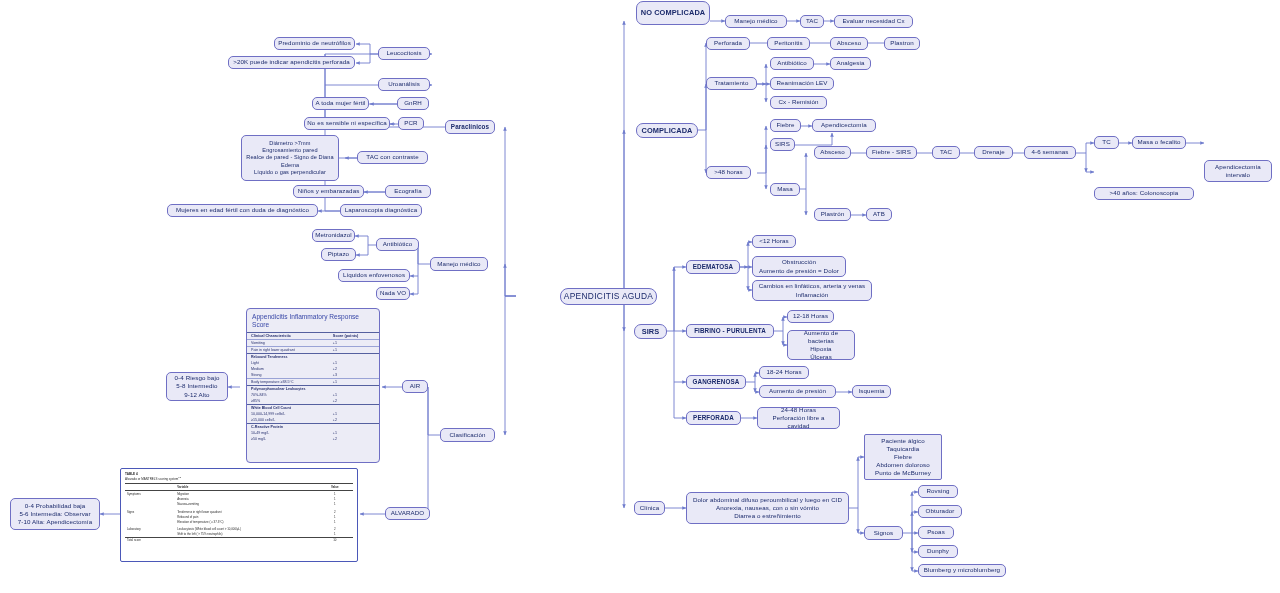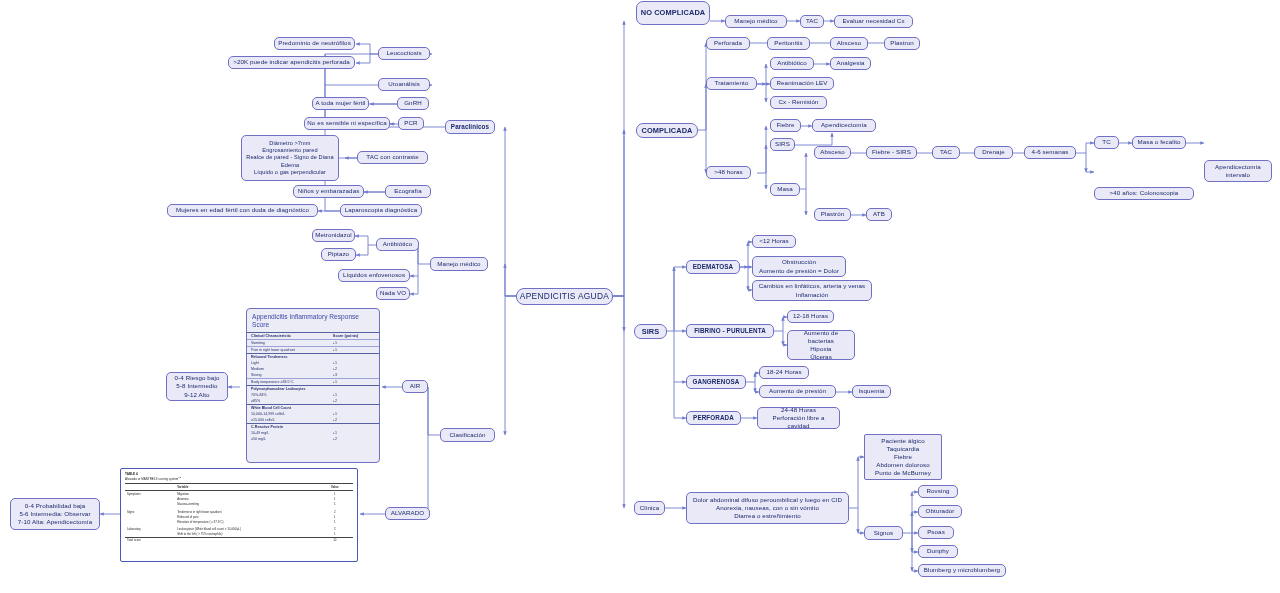--- a/index.html
+++ b/index.html
@@ -24,21 +24,21 @@
     text-align:center;
     display:flex;align-items:center;justify-content:center;
     padding:1px 3px;
     white-space:nowrap;
     letter-spacing:.1px;
   }
   .node.multi{white-space:normal;}
   .node.sq{border-radius:2px;}
   .node.big{font-size:7.4px;font-weight:bold;border-width:1.2px;border-radius:7px;}
   .node.cap{font-weight:bold;font-size:6.3px;}
-  .node.root{font-size:8.4px;font-weight:normal;border-radius:8px;letter-spacing:.3px;}
+  .node.root{font-size:8.4px;font-weight:normal;border-radius:8px;letter-spacing:.3px;margin-left:44px;}
   
   .card{
     position:absolute;box-sizing:border-box;
     background:#ececf6;border:1px solid #6f6fc4;border-radius:4px;
     color:#23307a;overflow:hidden;
   }
   .air-title{font-size:6.6px;line-height:1.25;padding:4px 5px 3px 5px;color:#3a49a8;}
   .air-tbl{width:100%;border-collapse:collapse;font-size:3.6px;}
   .air-tbl td{padding:1px 4px;border-top:.5px solid #9aa3d6;color:#27306e;}
   .air-tbl tr.hdr td{font-weight:bold;font-size:3.8px;border-top:.8px solid #55609f;}

